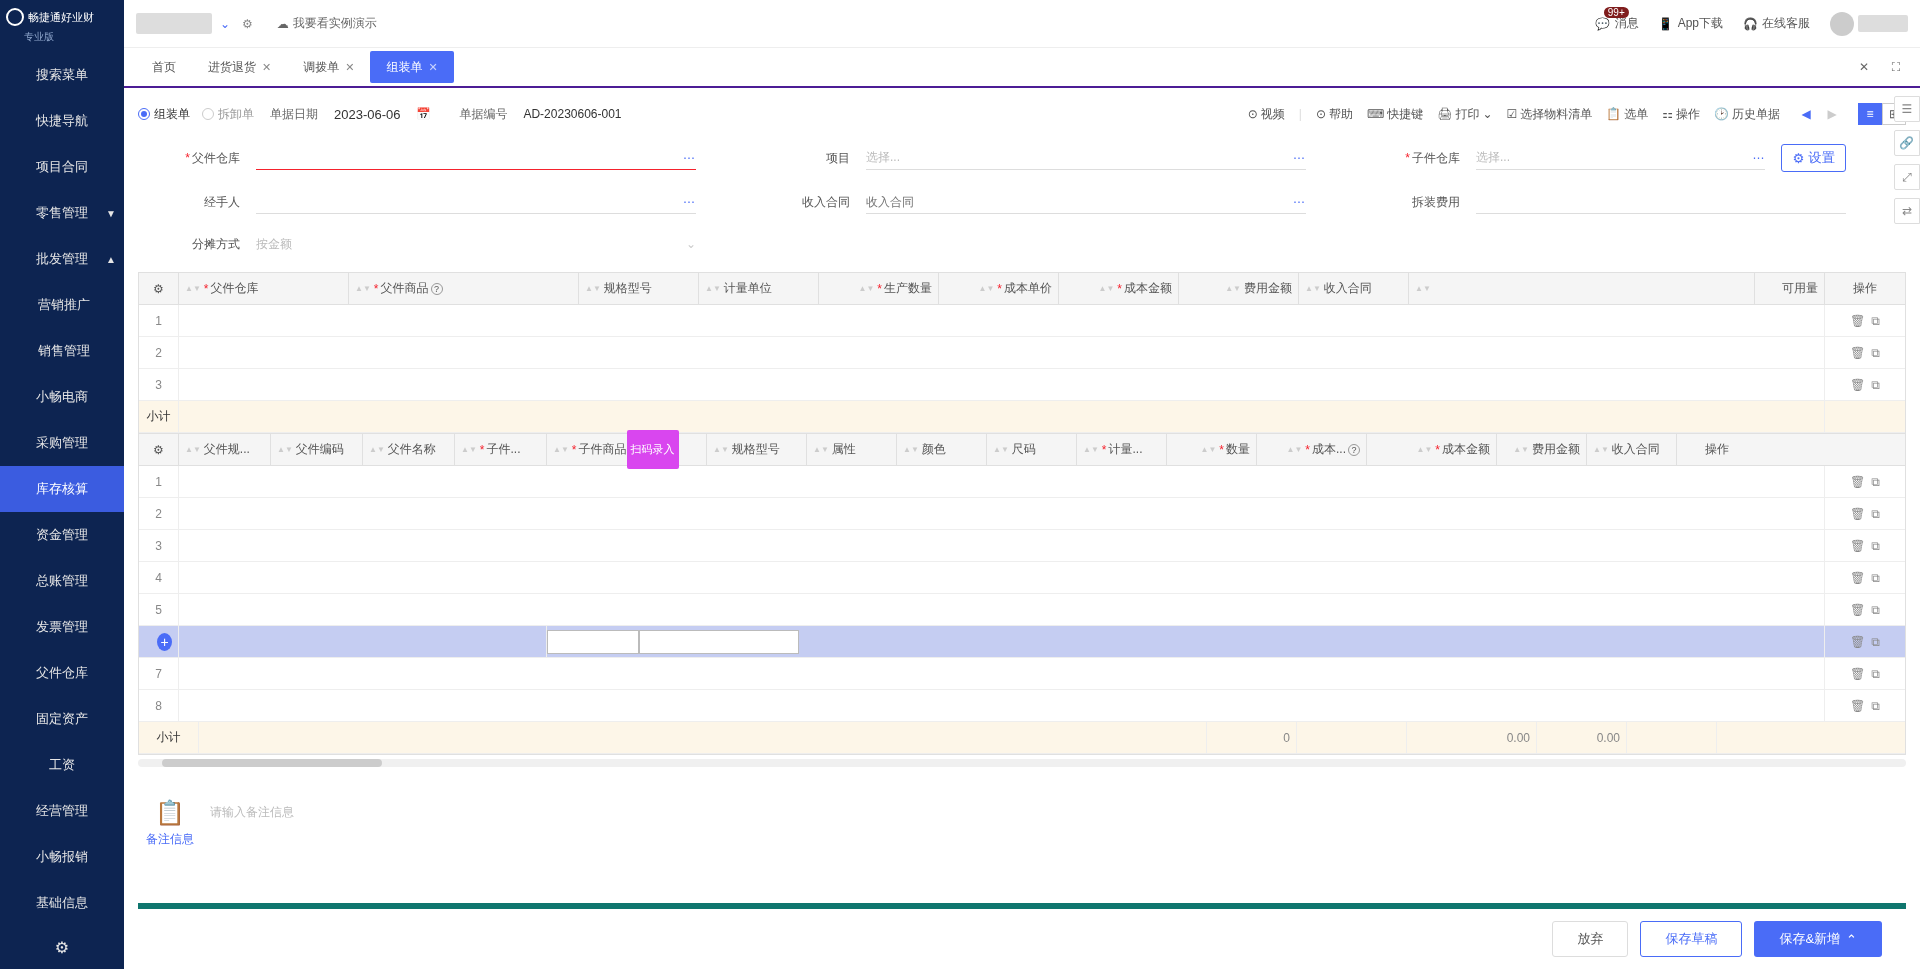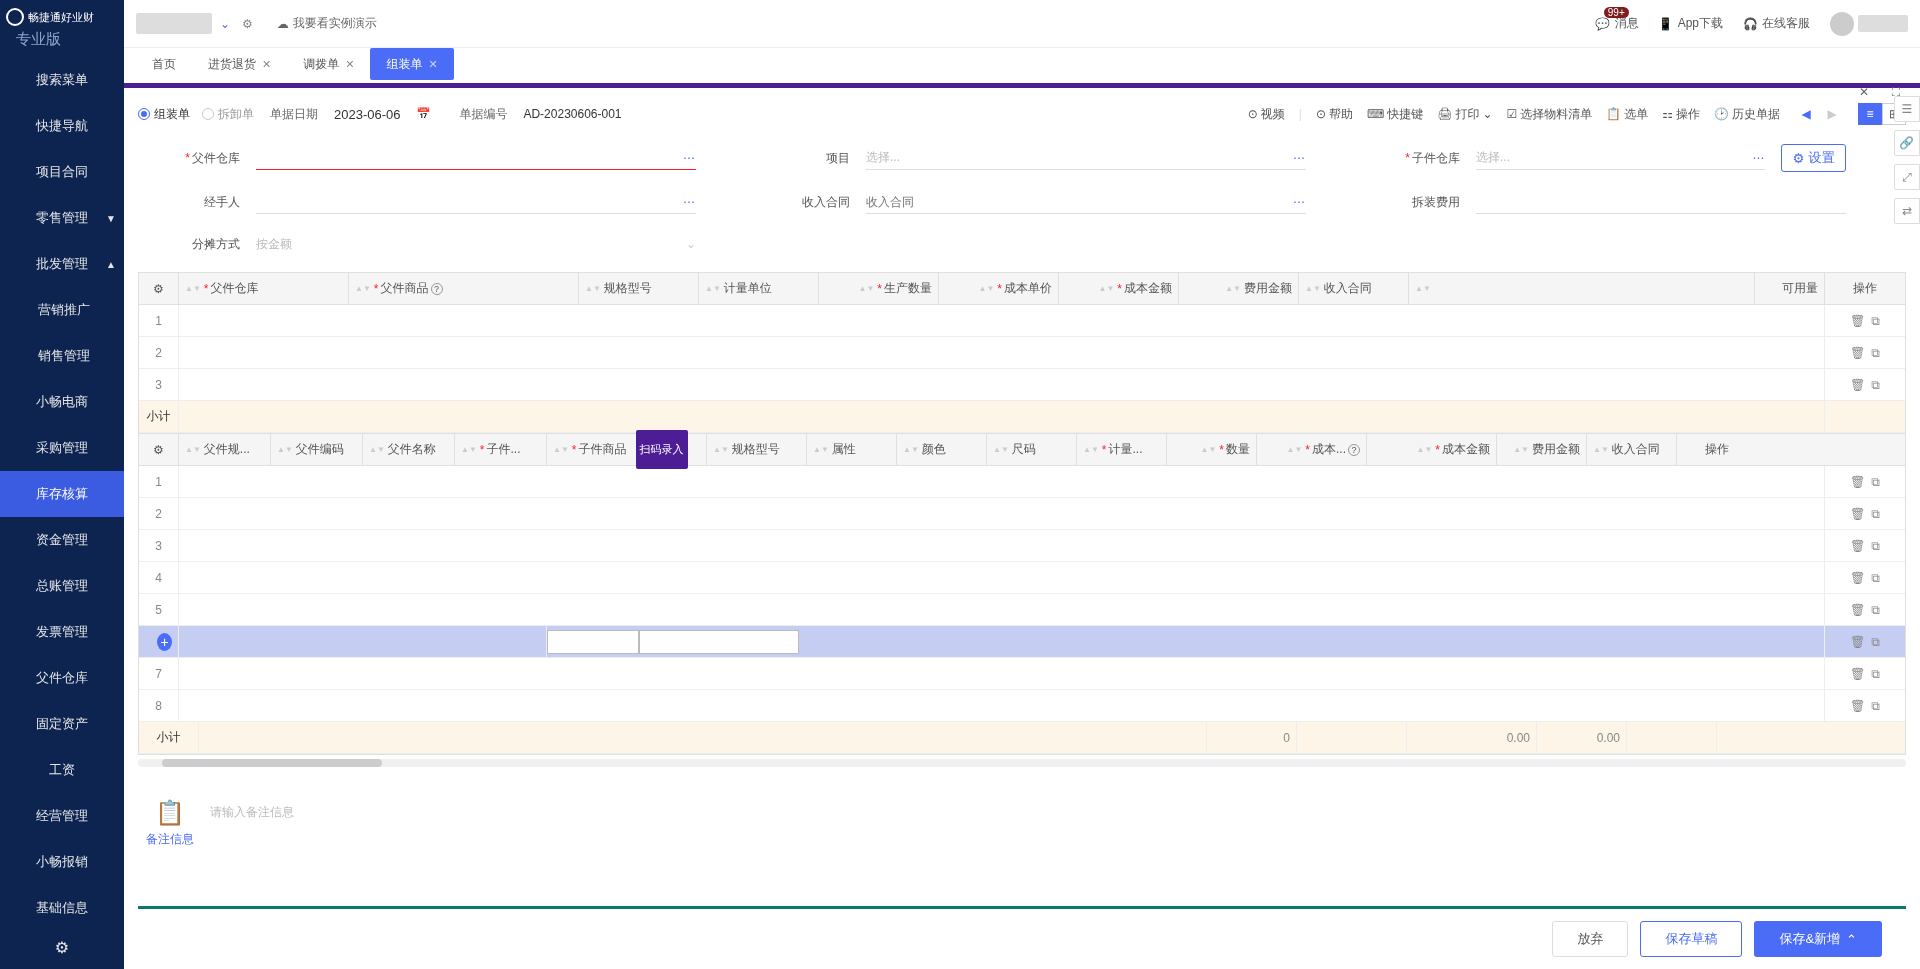--- a/index.html
+++ b/index.html
@@ -2,40 +2,40 @@
 <html><head>
 <meta charset="utf-8">
 <style>
 * { margin: 0; padding: 0; box-sizing: border-box; font-family: "Microsoft YaHei", Arial, sans-serif; }
 body { background: #f5f5f5; width: 1920px; height: 969px; overflow: hidden; font-size: 12px; color: #333; }
 .app { display: flex; height: 100%; }
 .sidebar { width: 124px; background: #0d2451; color: #e6e6e6; display: flex; flex-direction: column; }
 .logo { padding: 8px 6px; display: flex; align-items: center; gap: 4px; }
 .logo-icon { width: 18px; height: 18px; border: 2px solid #fff; border-radius: 50%; display: inline-block; position: relative; }
 .logo-text { font-size: 11px; color: #fff; }
-.logo-sub { font-size: 15px; color: #8da5cb; padding-left: 16px; margin-top: -4px; }
+.logo-sub { font-size: 10px; color: #8da5cb; padding-left: 24px; margin-top: -4px; }
 .menu { flex: 1; overflow-y: auto; padding-top: 8px; }
 .menu-item { padding: 14px 8px; text-align: center; font-size: 13px; cursor: pointer; position: relative; }
 .menu-item.active { background: #3b5ce0; color: #fff; }
 .menu-item .arrow { position: absolute; right: 8px; top: 50%; transform: translateY(-50%); font-size: 10px; }
 .menu-item.sub { padding-left: 12px; }
 .menu-gear { padding: 12px; text-align: center; font-size: 16px; }
 .main { flex: 1; display: flex; flex-direction: column; background: #fff; position: relative; }
 .topbar { height: 48px; display: flex; align-items: center; padding: 0 12px; border-bottom: 1px solid #eee; }
 .tenant { display: flex; align-items: center; gap: 8px; }
 .tenant-name { background: #ddd; color: #ddd; padding: 2px 20px; border-radius: 2px; }
 .chev-down { color: #4a6cf7; font-size: 12px; }
 .gear-icon { color: #888; margin-left: 12px; }
 .demo-link { display: flex; align-items: center; gap: 4px; margin-left: 24px; color: #666; }
 .topbar-right { margin-left: auto; display: flex; align-items: center; gap: 20px; }
 .tr-item { display: flex; align-items: center; gap: 4px; color: #555; position: relative; }
 .badge { position: absolute; top: -8px; left: 8px; background: #7f1d1d; color: #fff; border-radius: 8px; padding: 0 4px; font-size: 10px; }
 .avatar { width: 24px; height: 24px; border-radius: 50%; background: #ccc; }
 .username { background: #ddd; color: #ddd; padding: 1px 14px; border-radius: 2px; font-size: 11px; }
-.tabs { display: flex; height: 40px; border-bottom: 5px solid #4c1d95; padding: 0 12px; flex-direction: column; }
+.tabs { display: flex; align-items: center; height: 40px; border-bottom: 2px solid #4c1d95; padding: 0 12px; }
 .tab { padding: 0 16px; height: 32px; display: flex; align-items: center; gap: 6px; cursor: pointer; color: #555; }
 .tab.active { background: #4a6cf7; color: #fff; border-radius: 2px; }
 .tab-close { font-size: 11px; color: inherit; opacity: 0.7; }
 .tabs-right { margin-left: auto; display: flex; gap: 8px; }
 .btn-icon { width: 24px; height: 24px; display: flex; align-items: center; justify-content: center; cursor: pointer; color: #666; }
 .content { flex: 1; display: flex; flex-direction: column; padding: 10px 14px 0 14px; overflow: hidden; }
 .toolbar { display: flex; align-items: center; gap: 16px; padding: 4px 0 10px 0; }
 .radio-group { display: flex; gap: 12px; }
 .radio { display: flex; align-items: center; gap: 4px; cursor: pointer; }
 .radio .dot { width: 12px; height: 12px; border: 1px solid #4a6cf7; border-radius: 50%; display: inline-flex; align-items: center; justify-content: center; }
@@ -73,28 +73,28 @@
 .grid-row.subtotal { background: #fdf6e8; }
 .grid-row.plus-row { background: #c5cdf2; }
 .gr-cell { border-right: 1px solid #eee; height: 100%; display: flex; align-items: center; padding: 0 6px; }
 .gr-cell.num { justify-content: flex-end; color: #888; }
 .row-gear { width: 40px; justify-content: center; }
 .row-num { width: 40px; justify-content: center; color: #888; }
 .ops { width: 80px; justify-content: center; gap: 6px; }
 .ops .op { color: #888; cursor: pointer; }
 .plus-btn { width: 18px; height: 18px; background: #4a6cf7; color: #fff; border-radius: 50%; display: flex; align-items: center; justify-content: center; font-size: 14px; margin-left: 12px; }
 .edit-cell { border: 1px solid #bbb; background: #fff; height: 24px; }
-.scan-badge { background: #4c1d95; color: #fff; padding: 12px 4px; border-radius: 2px; font-size: 11px; margin-left: 9px; }
+.scan-badge { background: #d946ef; color: #fff; padding: 12px 4px; border-radius: 2px; font-size: 11px; margin-left: 0; }
 .info-q { border: 1px solid #999; border-radius: 50%; width: 12px; height: 12px; display: inline-flex; align-items: center; justify-content: center; font-size: 9px; margin-left: 2px; }
 .remark-area { display: flex; gap: 16px; padding: 12px 8px; align-items: flex-start; margin-top: 16px; }
 .remark-icon { display: flex; flex-direction: column; align-items: center; gap: 4px; color: #4a6cf7; }
 .remark-icon .ic { font-size: 24px; }
 .remark-input { flex: 1; border: none; outline: none; font-size: 12px; padding: 6px 0; color: #a21caf; }
 .remark-input::placeholder { color: #bbb; }
-.footer { margin-top: auto; padding: 12px 24px; border-top: 3px solid #0f766e; display: flex; justify-content: flex-end; gap: 12px; }
+.footer { margin-top: auto; padding: 12px 24px; border-top: 6px solid #0f766e; display: flex; justify-content: flex-end; gap: 12px; }
 .btn { padding: 8px 24px; border-radius: 3px; cursor: pointer; font-size: 13px; border: 1px solid transparent; }
 .btn-plain { background: #fff; border-color: #ddd; color: #555; }
 .btn-outline { background: #fff; border-color: #4a6cf7; color: #4a6cf7; }
 .btn-primary { background: #4a6cf7; color: #fff; display: flex; align-items: center; gap: 6px; }
 .rail { position: absolute; right: 0; top: 96px; display: flex; flex-direction: column; gap: 8px; }
 .rail-btn { width: 26px; height: 26px; border: 1px solid #ddd; background: #fff; display: flex; align-items: center; justify-content: center; cursor: pointer; border-radius: 2px 0 0 2px; color: #888; }
 .placeholder { color: #bbb; }
 .hscroll { height: 8px; background: #f0f0f0; margin: 4px 0; border-radius: 4px; position: relative; }
 .hscroll-thumb { position: absolute; left: 24px; top: 0; height: 100%; width: 220px; background: #ccc; border-radius: 4px; }
 </style>

